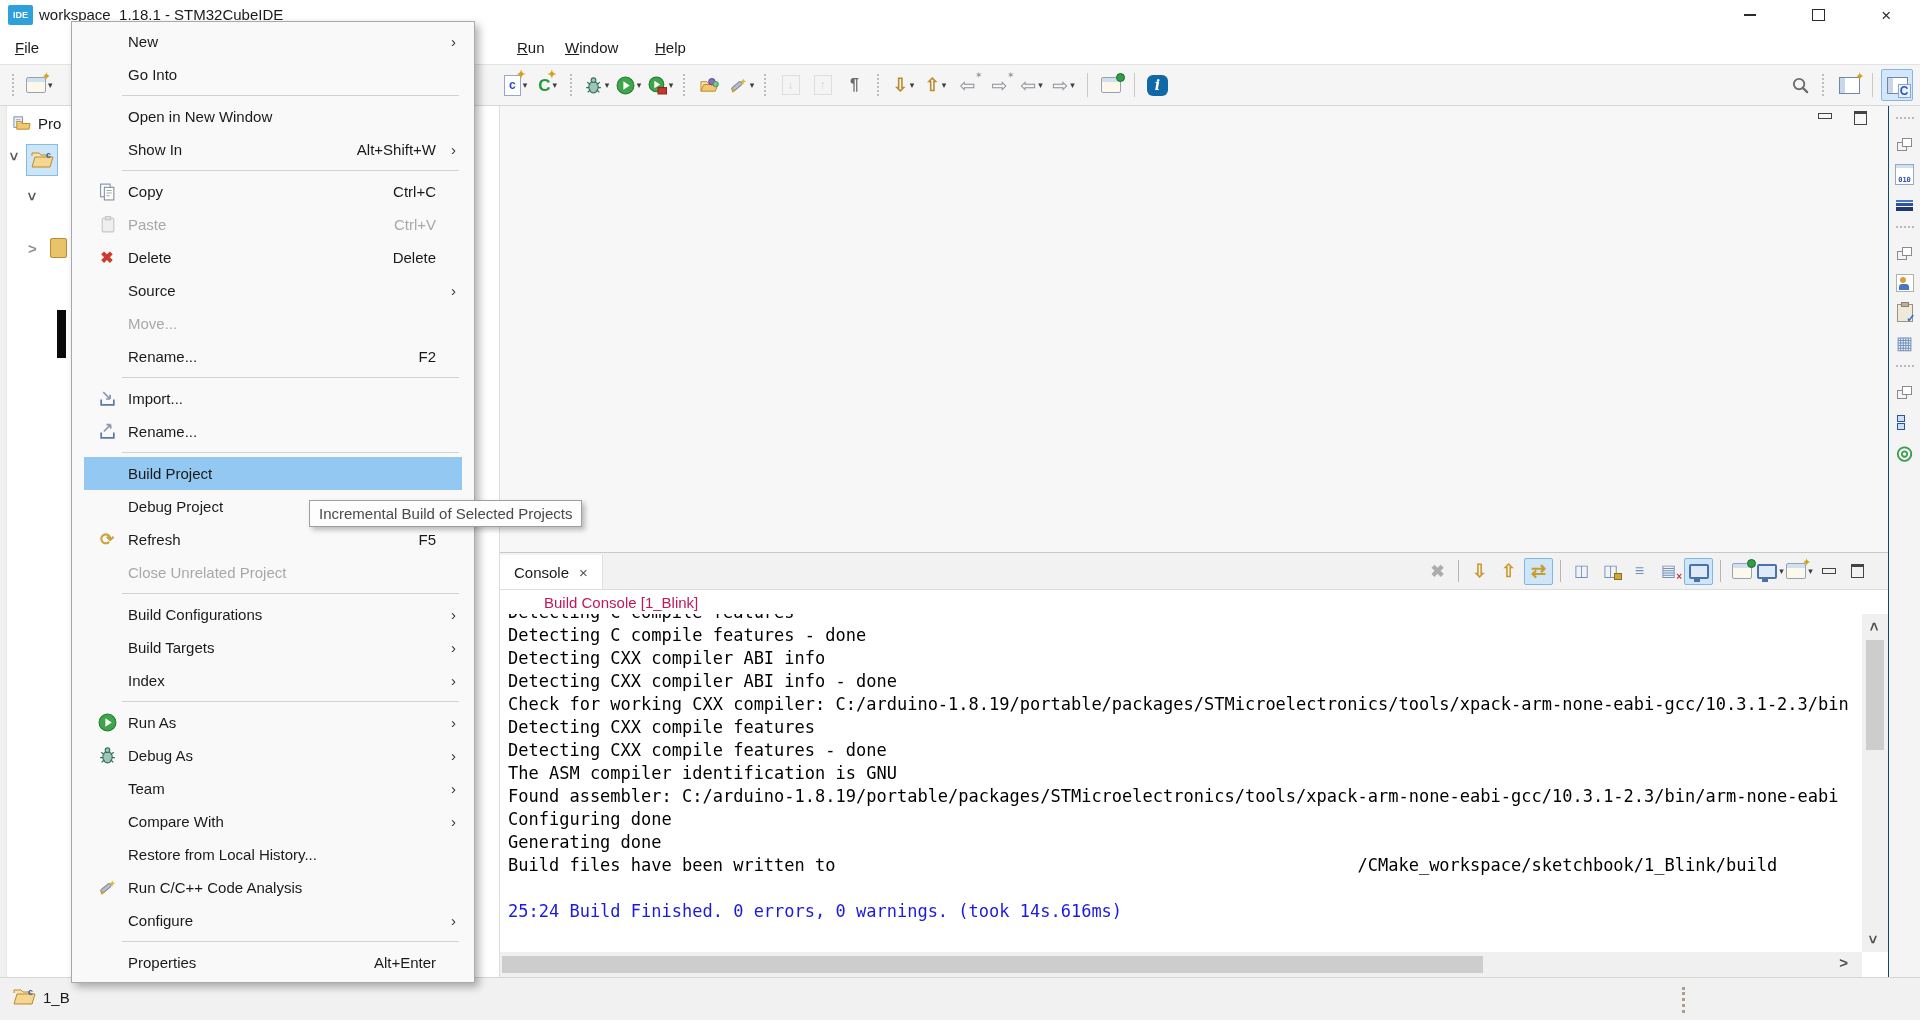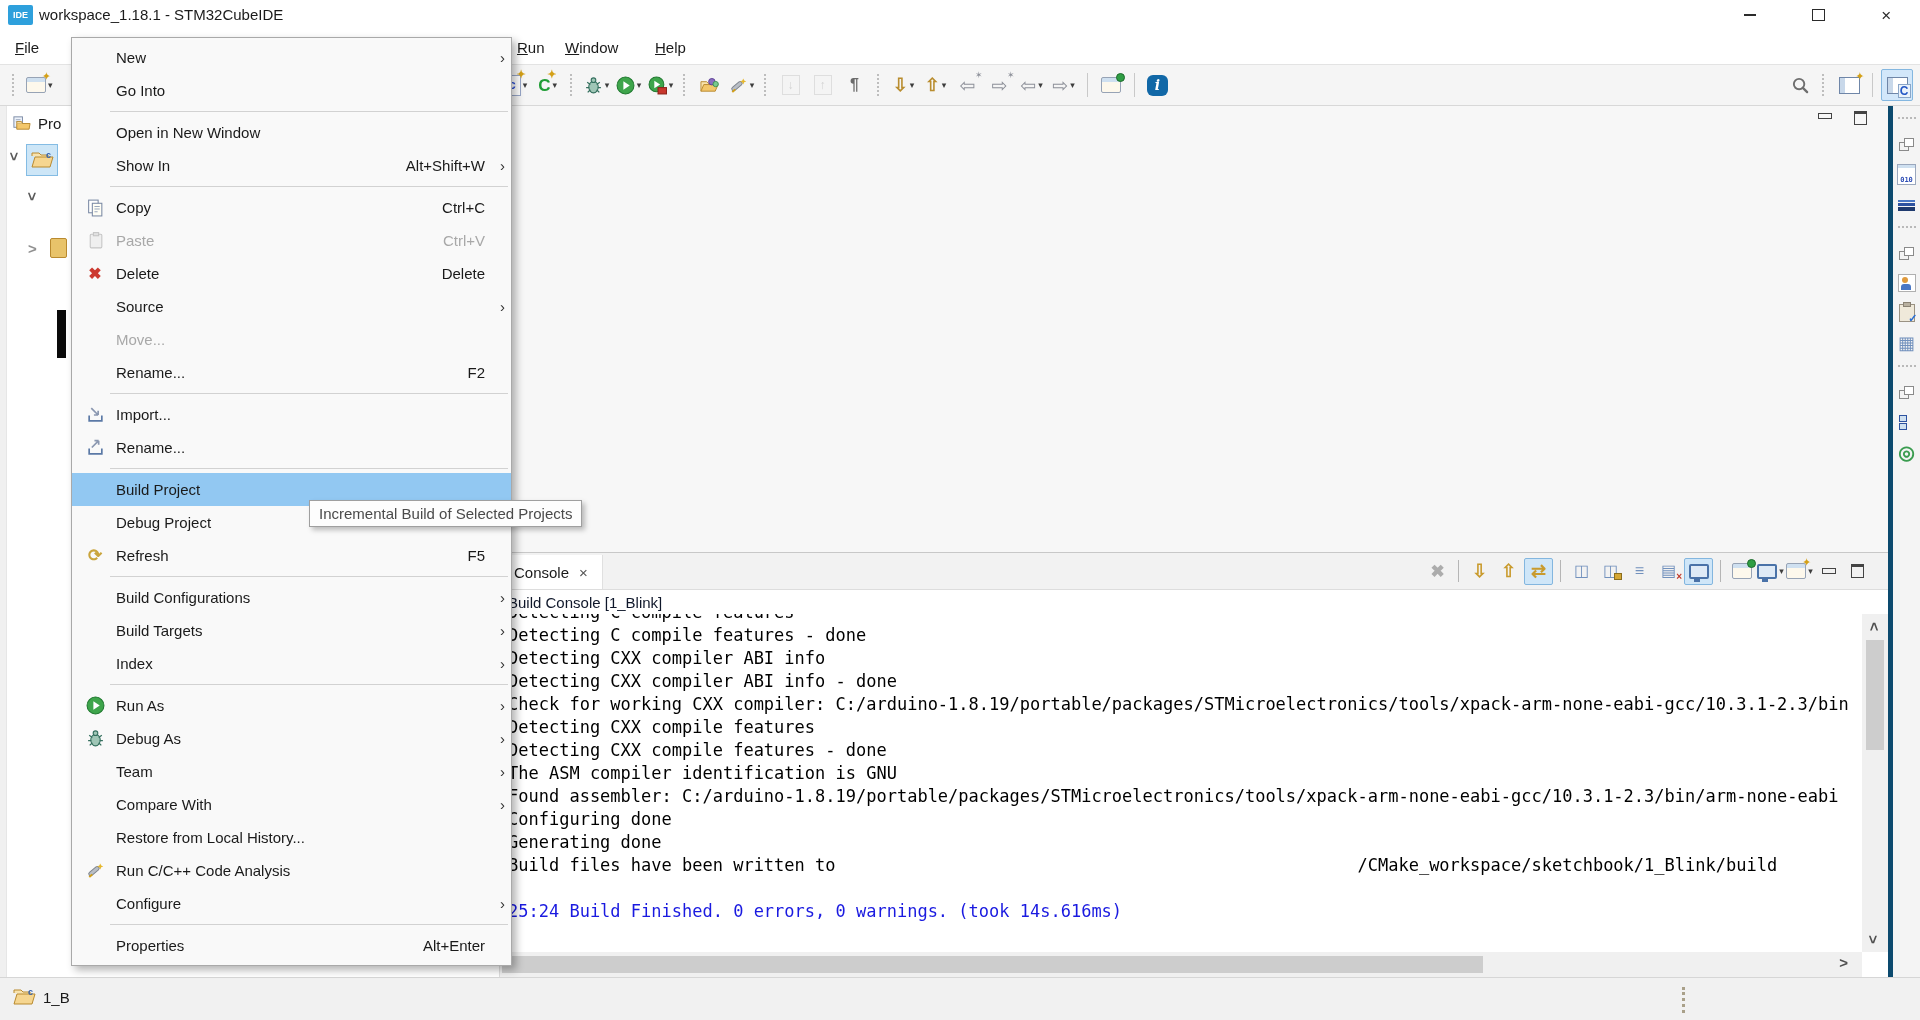--- a/index.html
+++ b/index.html
@@ -96,59 +96,59 @@
            display:flex;align-items:center;justify-content:center;}
   .partial-doc{position:absolute;left:50px;top:132px;width:15px;height:18px;background:#e8c36a;border:1px solid #b98a2f;border-radius:2px;}
   .artifact{position:absolute;left:57px;top:204px;width:9px;height:48px;background:#0a0a0a;}
 
   
   .editor{position:absolute;left:500px;top:106px;width:1388px;height:446px;background:#f7f7f7;}
   .ed-min{position:absolute;left:1318px;top:7px;}
   .ed-max{position:absolute;left:1354px;top:5px;}
 
   
-  .right-strip{position:absolute;right:0;top:106px;width:32px;height:876px;background:#f4f4f4;border-left:5px solid #0c4a6e;
+  .right-strip{position:absolute;right:0;top:106px;width:32px;height:876px;background:#f4f4f4;border-left:1px solid #0c4a6e;
                box-sizing:border-box;display:flex;flex-direction:column;align-items:center;padding-top:8px;gap:8px;}
   .strip-btn{width:24px;height:22px;display:flex;align-items:center;justify-content:center;}
   .strip-handle{width:18px;height:3px;border-top:2px dotted #b9b9b9;margin:3px 0;}
 
   
   .console{position:absolute;left:500px;top:552px;width:1388px;height:425px;background:#fff;border-top:1px solid #c8c8c8;box-sizing:border-box;}
   .console-tabs{height:36px;background:#f2f2f2;border-bottom:1px solid #ddd;display:flex;align-items:center;}
   .console-tab{height:34px;background:#fff;display:flex;align-items:center;gap:10px;padding:0 14px;
                border-right:1px solid #e0e0e0;margin-top:2px;}
   .tab-close{font-size:15px;color:#555;}
   .console-toolbar{margin-left:auto;display:flex;align-items:center;padding-right:16px;}
   .ct-btn{width:27px;height:25px;display:flex;align-items:center;justify-content:center;margin:0 1px;position:relative;}
   .ct-btn.active{background:#cfe6f8;border:1px solid #83b6df;border-radius:2px;}
   .ct-btn.disabled{opacity:.8;}
   .ct-sep{width:1px;height:22px;background:#b5b5b5;margin:0 6px;}
-  .console-subtitle{height:25px;display:flex;align-items:center;padding-left:8px;color:#0f172a;}
+  .console-subtitle{height:25px;display:flex;align-items:center;padding-left:8px;color:#be185d;margin-left:36px;}
   .console-output{position:absolute;left:0;top:61px;right:26px;bottom:25px;overflow:hidden;padding-left:8px;
                   font-family:"DejaVu Sans Mono","Liberation Mono",monospace;font-size:17px;line-height:23px;
                   white-space:pre;color:#000;}
   .cline{min-height:23px;}
   .cline.clip{margin-top:-13px;}
   .cline.blue{color:#1a1ae0;}
   .vscroll{position:absolute;top:61px;right:0;width:26px;bottom:25px;background:#f0f0f0;}
   .vs-thumb{position:absolute;left:4px;top:26px;width:18px;height:110px;background:#cdcdcd;}
   .vs-up{position:absolute;left:7px;top:4px;}
   .vs-down{position:absolute;left:7px;bottom:4px;}
   .hscroll{position:absolute;left:0;bottom:0;right:26px;height:25px;background:#f0f0f0;}
   .hs-thumb{position:absolute;left:2px;top:4px;height:17px;width:981px;background:#cdcdcd;}
   .hs-right{position:absolute;right:14px;top:2px;}
 
   
   .statusbar{position:absolute;left:0;top:977px;width:1920px;height:43px;background:#f1f1f1;border-top:1px solid #d6d6d6;box-sizing:border-box;}
   .sb-item{position:absolute;left:12px;top:9px;display:flex;align-items:center;gap:7px;}
   .sb-dots{position:absolute;left:1682px;top:9px;width:3px;height:26px;border-left:3px dotted #a9a089;}
 
   
-  .context-menu{position:absolute;left:71px;top:37px;width:441px;background:#f9f9f9;border:1px solid #a9a9a9;
-                box-shadow:4px 4px 8px rgba(0,0,0,.3);z-index:50;padding:3px 0;box-sizing:border-box;}
+  .context-menu{position:absolute;left:71px;top:21px;width:404px;background:#f9f9f9;border:1px solid #a9a9a9;
+                box-shadow:4px 4px 8px rgba(0,0,0,.3);z-index:50;padding:3px 12px;box-sizing:border-box;}
   .cm-row{height:33px;display:flex;align-items:center;padding:0 6px 0 8px;}
   .cm-row.hl{background:#92c8f2;}
   .cm-row.disabled .cm-label,.cm-row.disabled .cm-shortcut{color:#a8a8a8;}
   .cm-icon{width:30px;height:24px;display:flex;align-items:center;justify-content:center;margin-right:6px;}
   .cm-label{flex:1;}
   .cm-shortcut{margin-right:8px;}
   .cm-arrow{width:12px;color:#333;font-size:15px;text-align:right;}
   .cm-sep{height:1px;background:#d2d2d2;margin:4px 3px 4px 38px;}
   .del-x{color:#cc3a30;font-size:16px;font-weight:bold;}
   .refresh-g{color:#caa53d;font-size:17px;font-weight:bold;}
@@ -672,20 +672,26 @@
         <span class="cm-arrow"></span>
       </div>
       <div class="cm-row">
         <span class="cm-icon">
           <span class="refresh-g">⟳</span>
         </span>
         <span class="cm-label">Refresh</span>
         <span class="cm-shortcut">F5</span>
         <span class="cm-arrow"></span>
       </div>
+      <div class="cm-row disabled">
+        <span class="cm-icon"></span>
+        <span class="cm-label">Close Unrelated Project</span>
+        <span class="cm-shortcut"></span>
+        <span class="cm-arrow"></span>
+      </div>
       <div class="cm-sep"></div>
       <div class="cm-row">
         <span class="cm-icon"></span>
         <span class="cm-label">Build Configurations</span>
         <span class="cm-shortcut"></span>
         <span class="cm-arrow">›</span>
       </div>
       <div class="cm-row">
         <span class="cm-icon"></span>
         <span class="cm-label">Build Targets</span>

